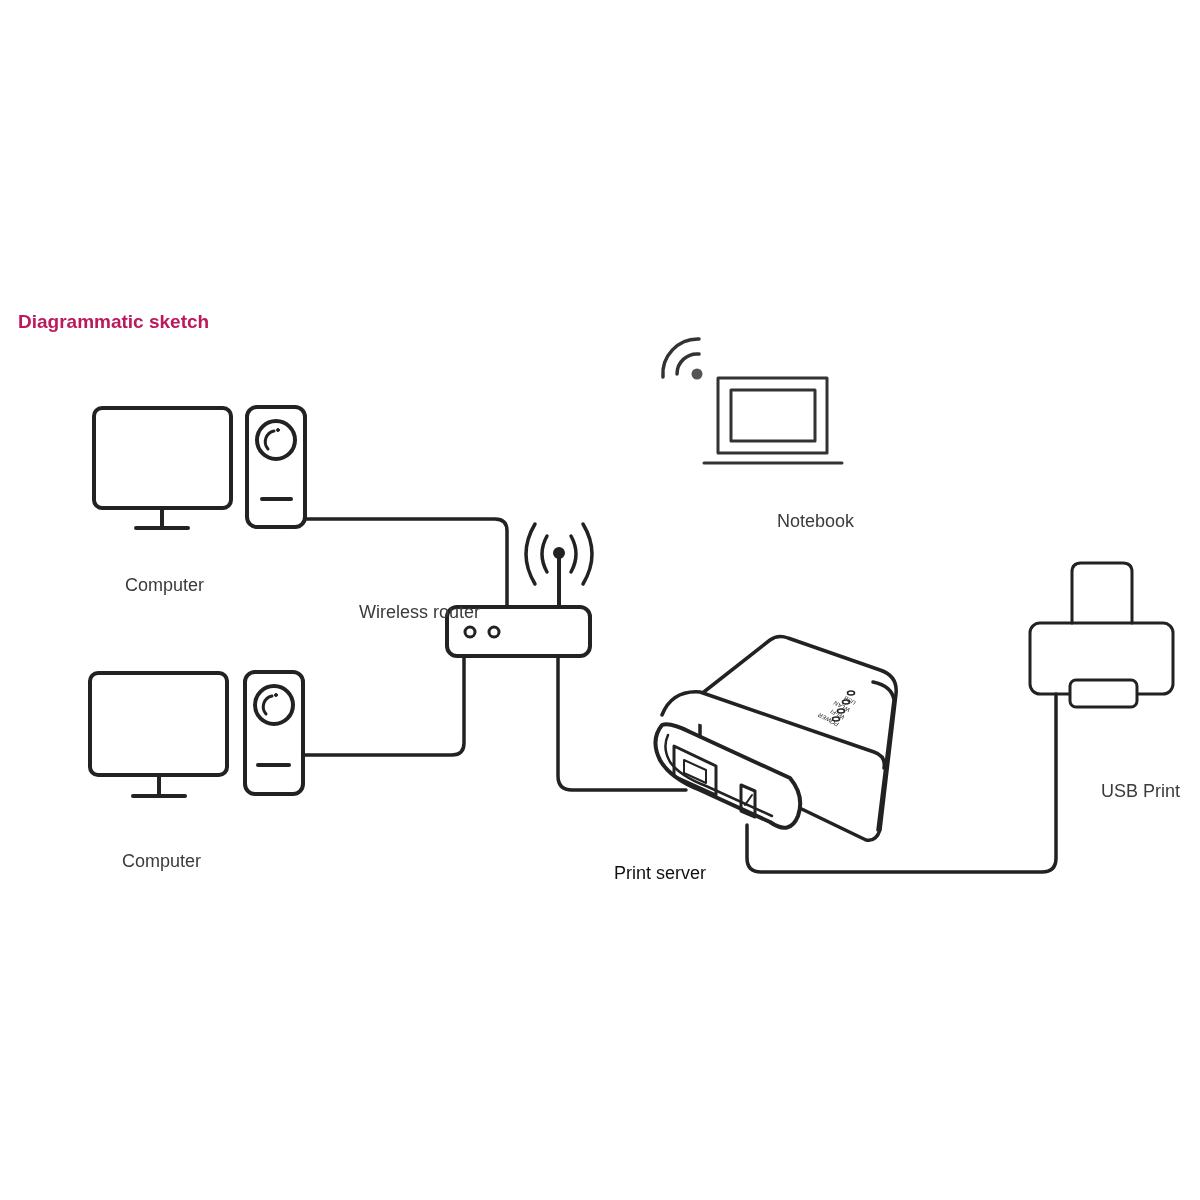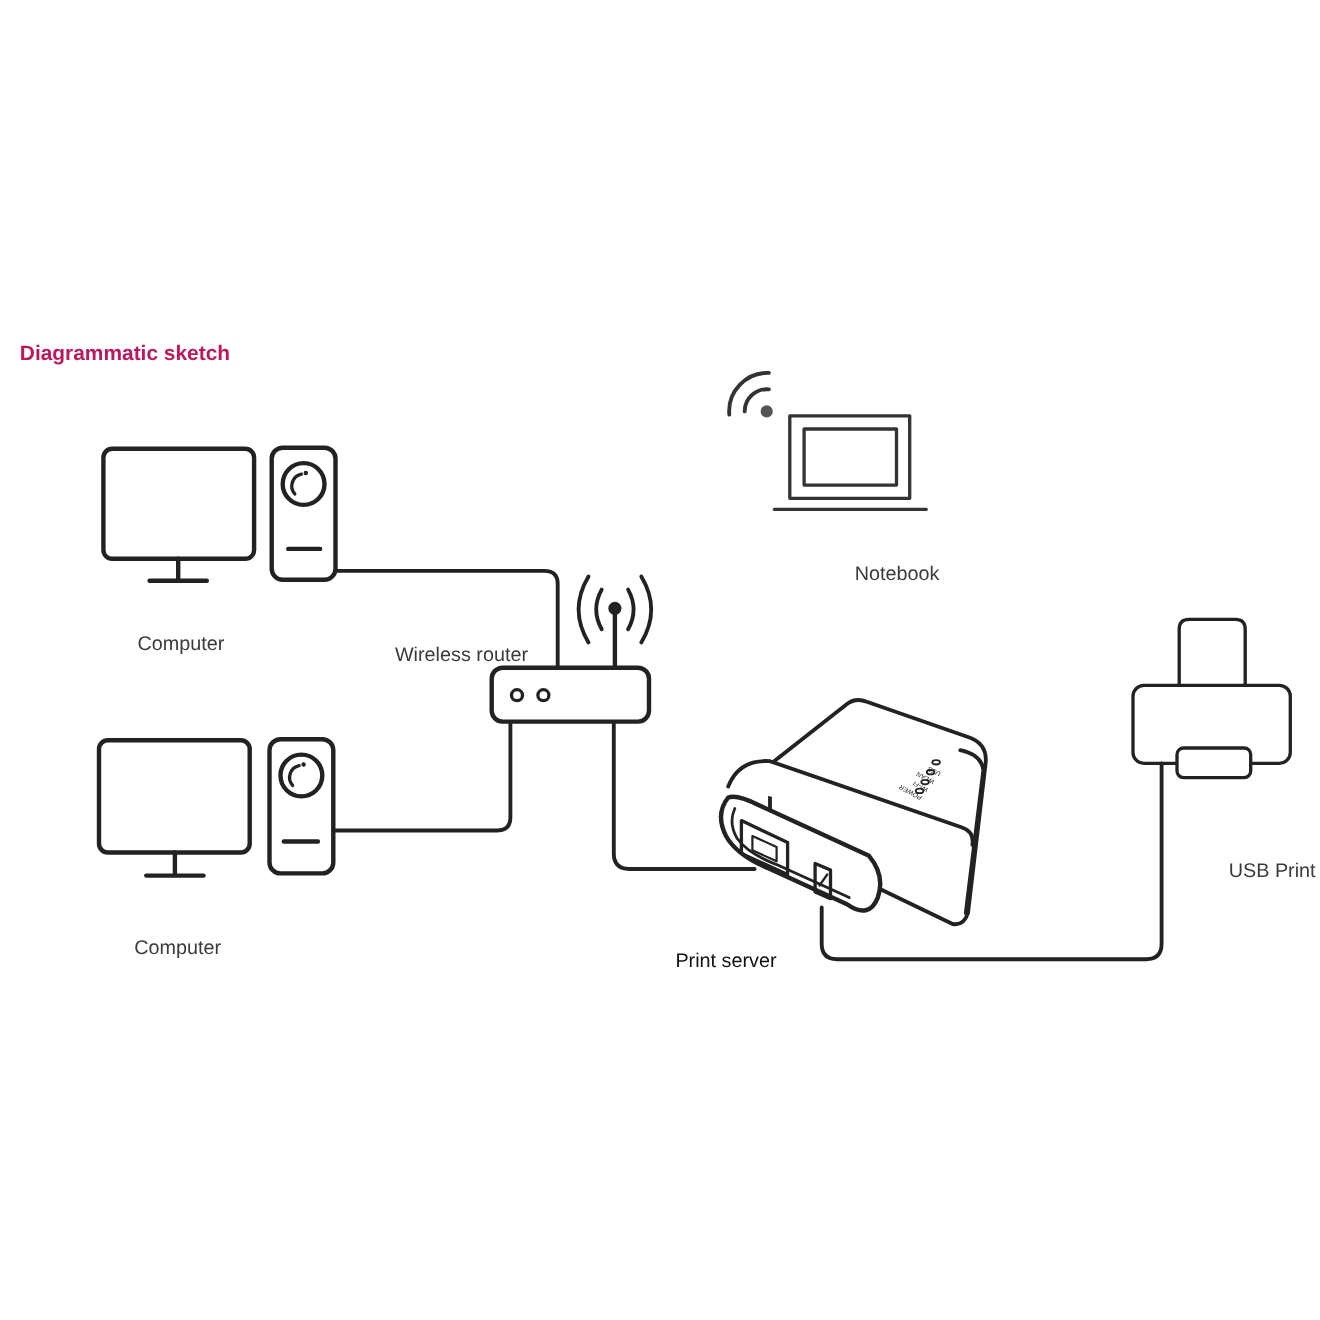--- a/index.html
+++ b/index.html
@@ -111,17 +111,17 @@
 </svg>
 
 <div style="position:absolute; left:800px; top:684px; width:50px; transform: rotate(-152deg) skewX(-10deg); font-size:6px; line-height:9px; color:#222; text-align:left;">
   <div>POWER</div>
   <div>WI-FI</div>
   <div>WLAN</div>
   <div>USB</div>
 </div>
 
 <div class="lbl" style="left:125px; top:575px;">Computer</div>
-<div class="lbl" style="left:359px; top:585px;">Wireless router</div>
+<div class="lbl" style="left:359px; top:602px;">Wireless router</div>
 <div class="lbl" style="left:737px; top:511px;margin-left:40px;">Notebook</div>
 <div class="lbl" style="left:122px; top:851px;">Computer</div>
 <div class="lbl bold" style="left:578px; top:863px;">Print server</div>
-<div class="lbl" style="left:1101px; top:781px;margin-left:16px;">USB Print</div>
+<div class="lbl" style="left:1101px; top:781px;">USB Print</div>
 
 </body></html>

